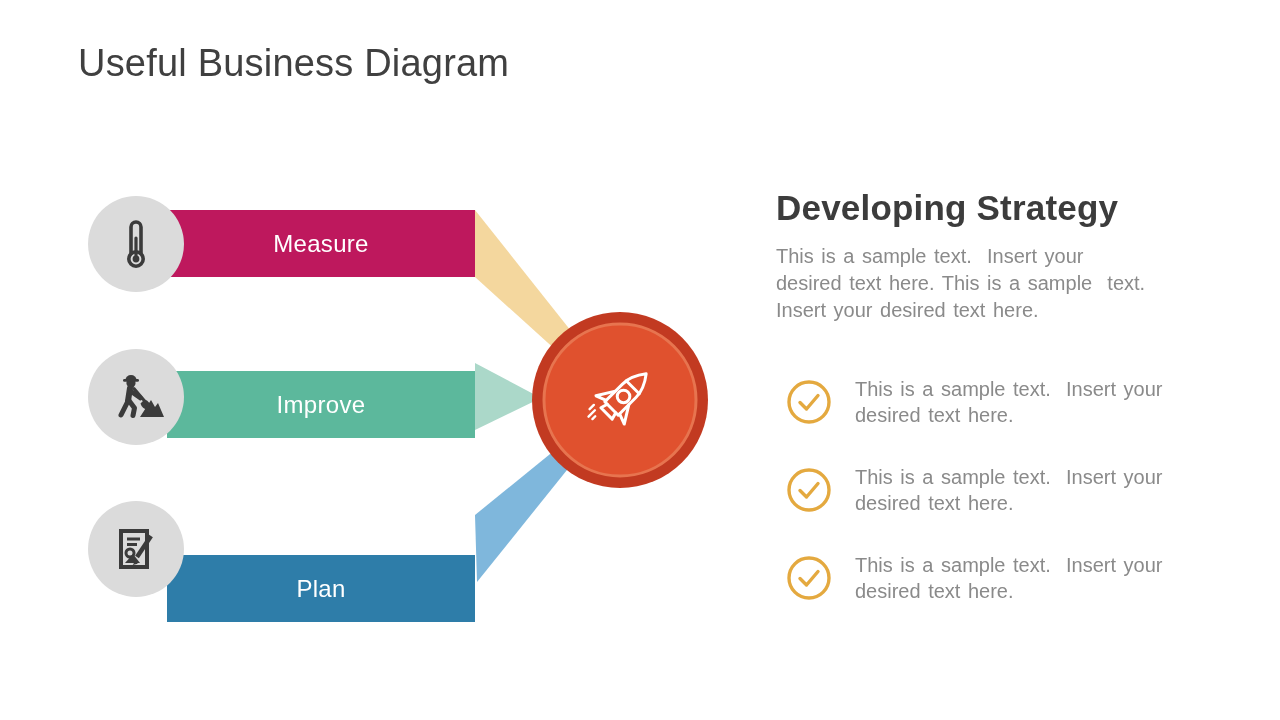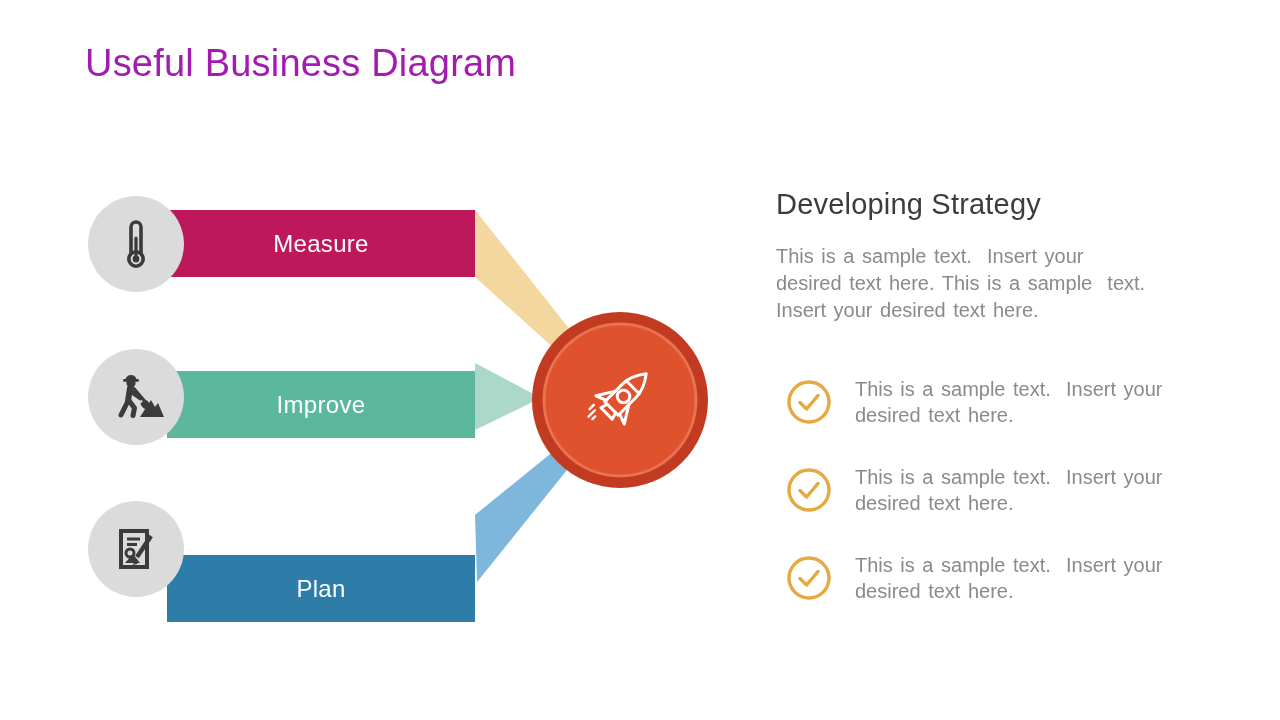--- a/index.html
+++ b/index.html
@@ -55,22 +55,22 @@
     justify-content: center;
   }
   .icon-circle-measure { top: 196px; }
   .icon-circle-improve { top: 349px; }
   .icon-circle-plan    { top: 501px; }
   .step-icon-svg { width: 60px; height: 60px; }
   .content-heading {
     position: absolute;
     left: 776px;
     top: 188px;
-    font-size: 29px;
-    font-weight: 400;
+    font-size: 35px;
+    font-weight: 700;
     letter-spacing: 0.2px;
   }
   .content-paragraph {
     position: absolute;
     left: 776px;
     top: 243px;
     font-size: 20px;
     line-height: 27px;
     word-spacing: 2px;
   }
@@ -90,21 +90,21 @@
     font-size: 20px;
     line-height: 26px;
     word-spacing: 2px;
   }
 </style>
 </head>
 <body>
 
 <div class="slide">
 
-  <h1 class="slide-title" style="color: #a21caf; margin-left: 7px;">Useful Business Diagram</h1>
+  <h1 class="slide-title" style="color: #404040;">Useful Business Diagram</h1>
 
   <div class="bar bar-measure" style="background-color: #be185d;">
     <span class="bar-label">Measure</span>
   </div>
   <div class="bar bar-improve" style="background-color: rgb(92, 184, 156);">
     <span class="bar-label">Improve</span>
   </div>
   <div class="bar bar-plan" style="background-color: rgb(46, 125, 169); margin-top: 40px;">
     <span class="bar-label">Plan</span>
   </div>

